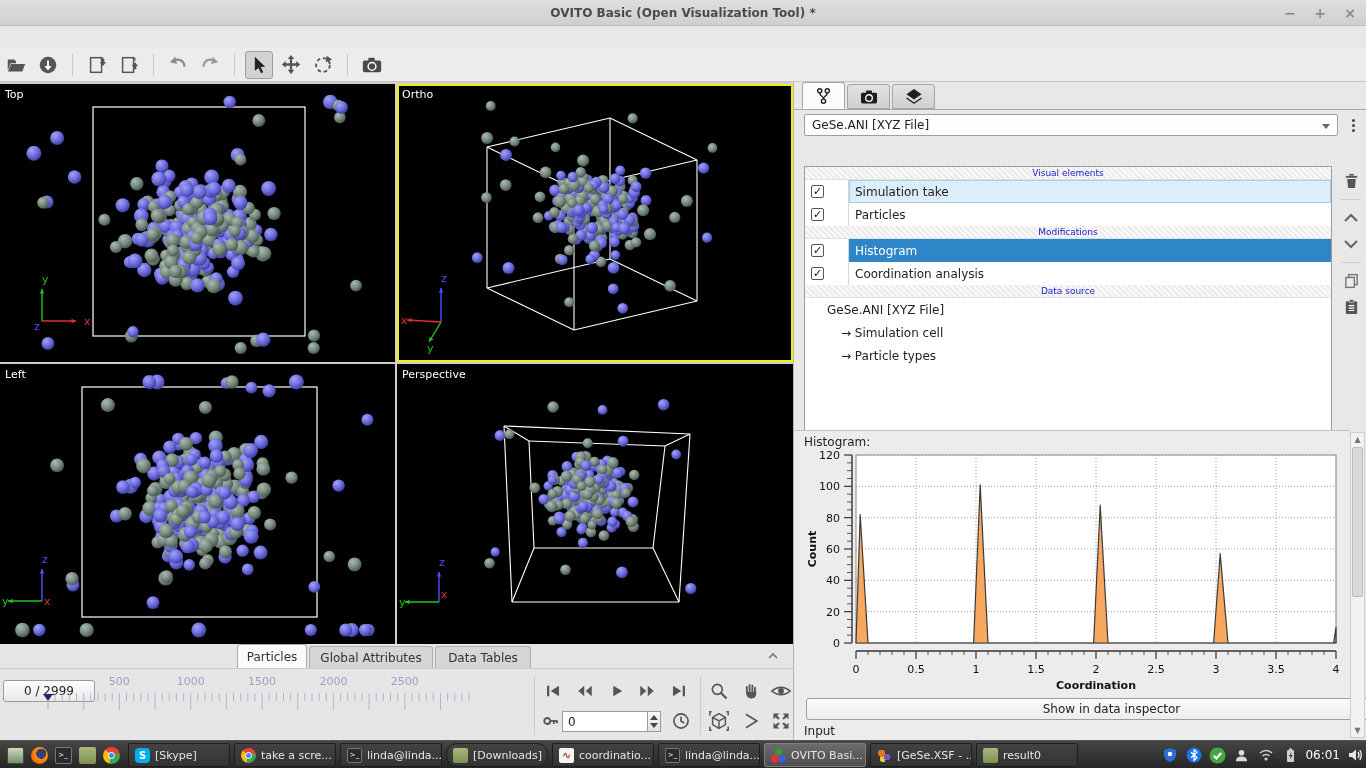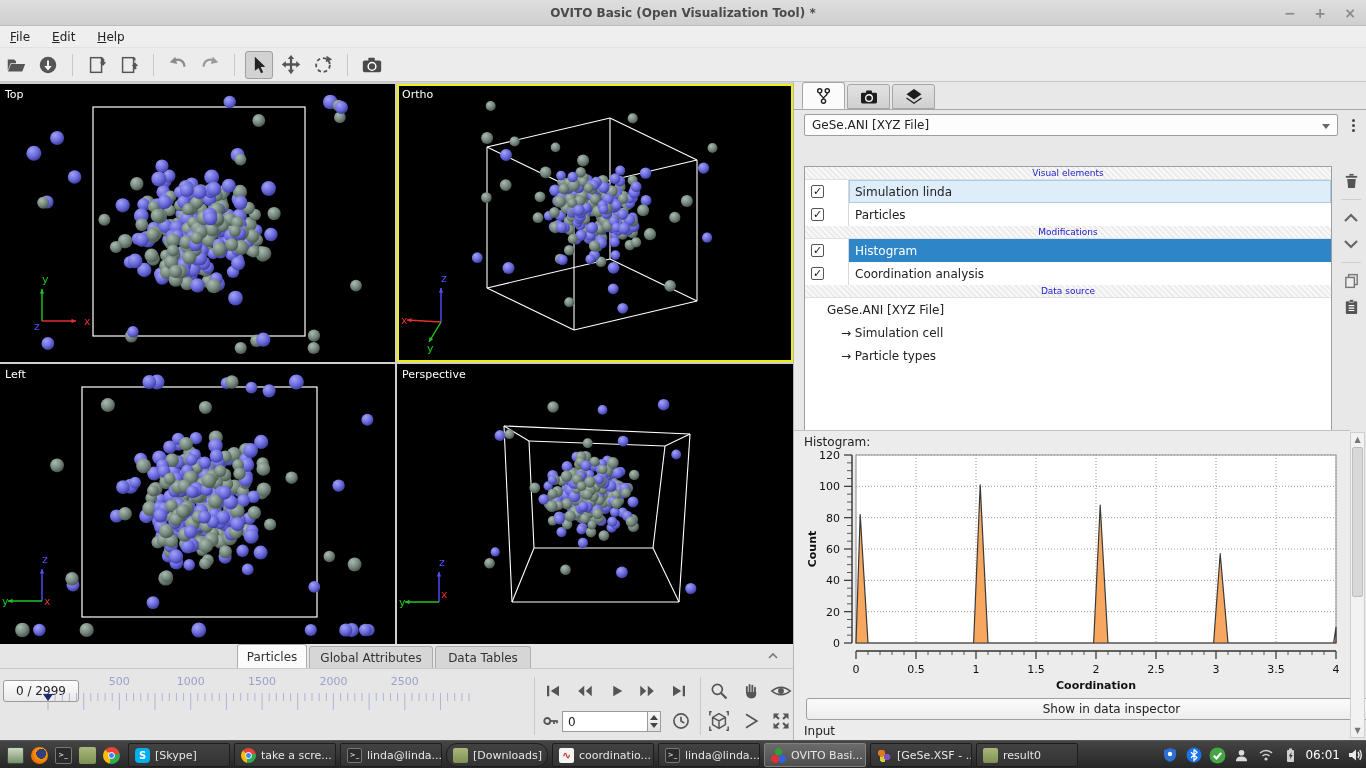--- a/index.html
+++ b/index.html
@@ -36,21 +36,21 @@
 
   
   #tabsrow { position:absolute; left:0; top:644px; width:793px; height:24px; background:#e6e6e6; }
   .dtab { position:absolute; top:2px; height:22px; display:flex; align-items:center; justify-content:center;
     font-size:12px; color:#333; background:#d6d6d6; border:1px solid #adadad; border-bottom:none;
     border-radius:3px 3px 0 0; }
   .dtab.active { background:#fbfbfb; height:24px; top:0; font-weight:normal; z-index:1; }
   .collapse-btn { position:absolute; right:14px; top:6px; color:#777; }
 
   #timeline { position:absolute; left:0; top:668px; width:793px; height:72px; background:#e6e6e6; border-top:1px solid #c9c9c9; }
-  .frame-btn { position:absolute; left:3px; top:11px; width:76px; height:22px; border:1px solid #9a9a9a; border-radius:3px;
+  .frame-btn { position:absolute; left:3px; top:11px; width:92px; height:22px; border:1px solid #9a9a9a; border-radius:3px;
     background:linear-gradient(#fdfdfd,#e9e9e9); display:flex; align-items:center; justify-content:center; font-size:12px; color:#222; }
   .tl-sep { position:absolute; top:8px; width:1px; height:58px; background:#c9c9c9; }
   .pb-btn { position:absolute; width:26px; height:24px; display:flex; align-items:center; justify-content:center; }
   .spinbox { position:absolute; left:562px; top:42px; width:86px; height:21px; background:#fff; border:1px solid #9a9a9a;
     font-size:12px; padding-left:5px; display:flex; align-items:center; }
   .spinner { position:absolute; left:648px; top:42px; width:13px; height:21px; border:1px solid #9a9a9a; border-left:none;
     background:linear-gradient(#f8f8f8,#e2e2e2); display:flex; flex-direction:column; align-items:center; justify-content:center; gap:3px; }
   .spin-up { width:0;height:0;border-left:4px solid transparent;border-right:4px solid transparent;border-bottom:5px solid #444; }
   .spin-dn { width:0;height:0;border-left:4px solid transparent;border-right:4px solid transparent;border-top:5px solid #444; }
 
@@ -115,25 +115,20 @@
 
   <div class="titlebar">
     <span class="title">OVITO Basic (Open Visualization Tool) *</span>
     <div class="win-controls">
       <span class="win-btn">−</span>
       <span class="win-btn">+</span>
       <span class="win-btn">×</span>
     </div>
   </div>
 
-  <div class="menubar" id="menubar">
-      <span class="menu-item">File</span>
-      <span class="menu-item">Edit</span>
-      <span class="menu-item">Help</span>
-    </div>
 
   <div class="toolbar">
     <div class="tb-btn">
       <svg width="22" height="22" viewBox="0 0 24 24">
           <path fill="#555" d="M3 6h7l2 2h0v2H6l-3 8V6z"></path>
           <path fill="#555" d="M6.5 11H22l-3.2 8H3.2z"></path>
         </svg>
     </div>
     <div class="tb-btn">
       <svg width="22" height="22" viewBox="0 0 24 24">
@@ -1558,21 +1553,21 @@
         <i></i>
         <i></i>
       </div>
 
     <div id="pipeline-list">
         <div class="pl-header">Visual elements</div>
         <div class="pl-row hov">
           <div class="pl-cbcol">
             <span class="checkbox">✓</span>
           </div>
-          <div class="pl-label">Simulation linda</div>
+          <div class="pl-label">Simulation take</div>
         </div>
         <div class="pl-row">
           <div class="pl-cbcol">
             <span class="checkbox">✓</span>
           </div>
           <div class="pl-label">Particles</div>
         </div>
         <div class="pl-header">Modifications</div>
         <div class="pl-row sel">
           <div class="pl-cbcol">

